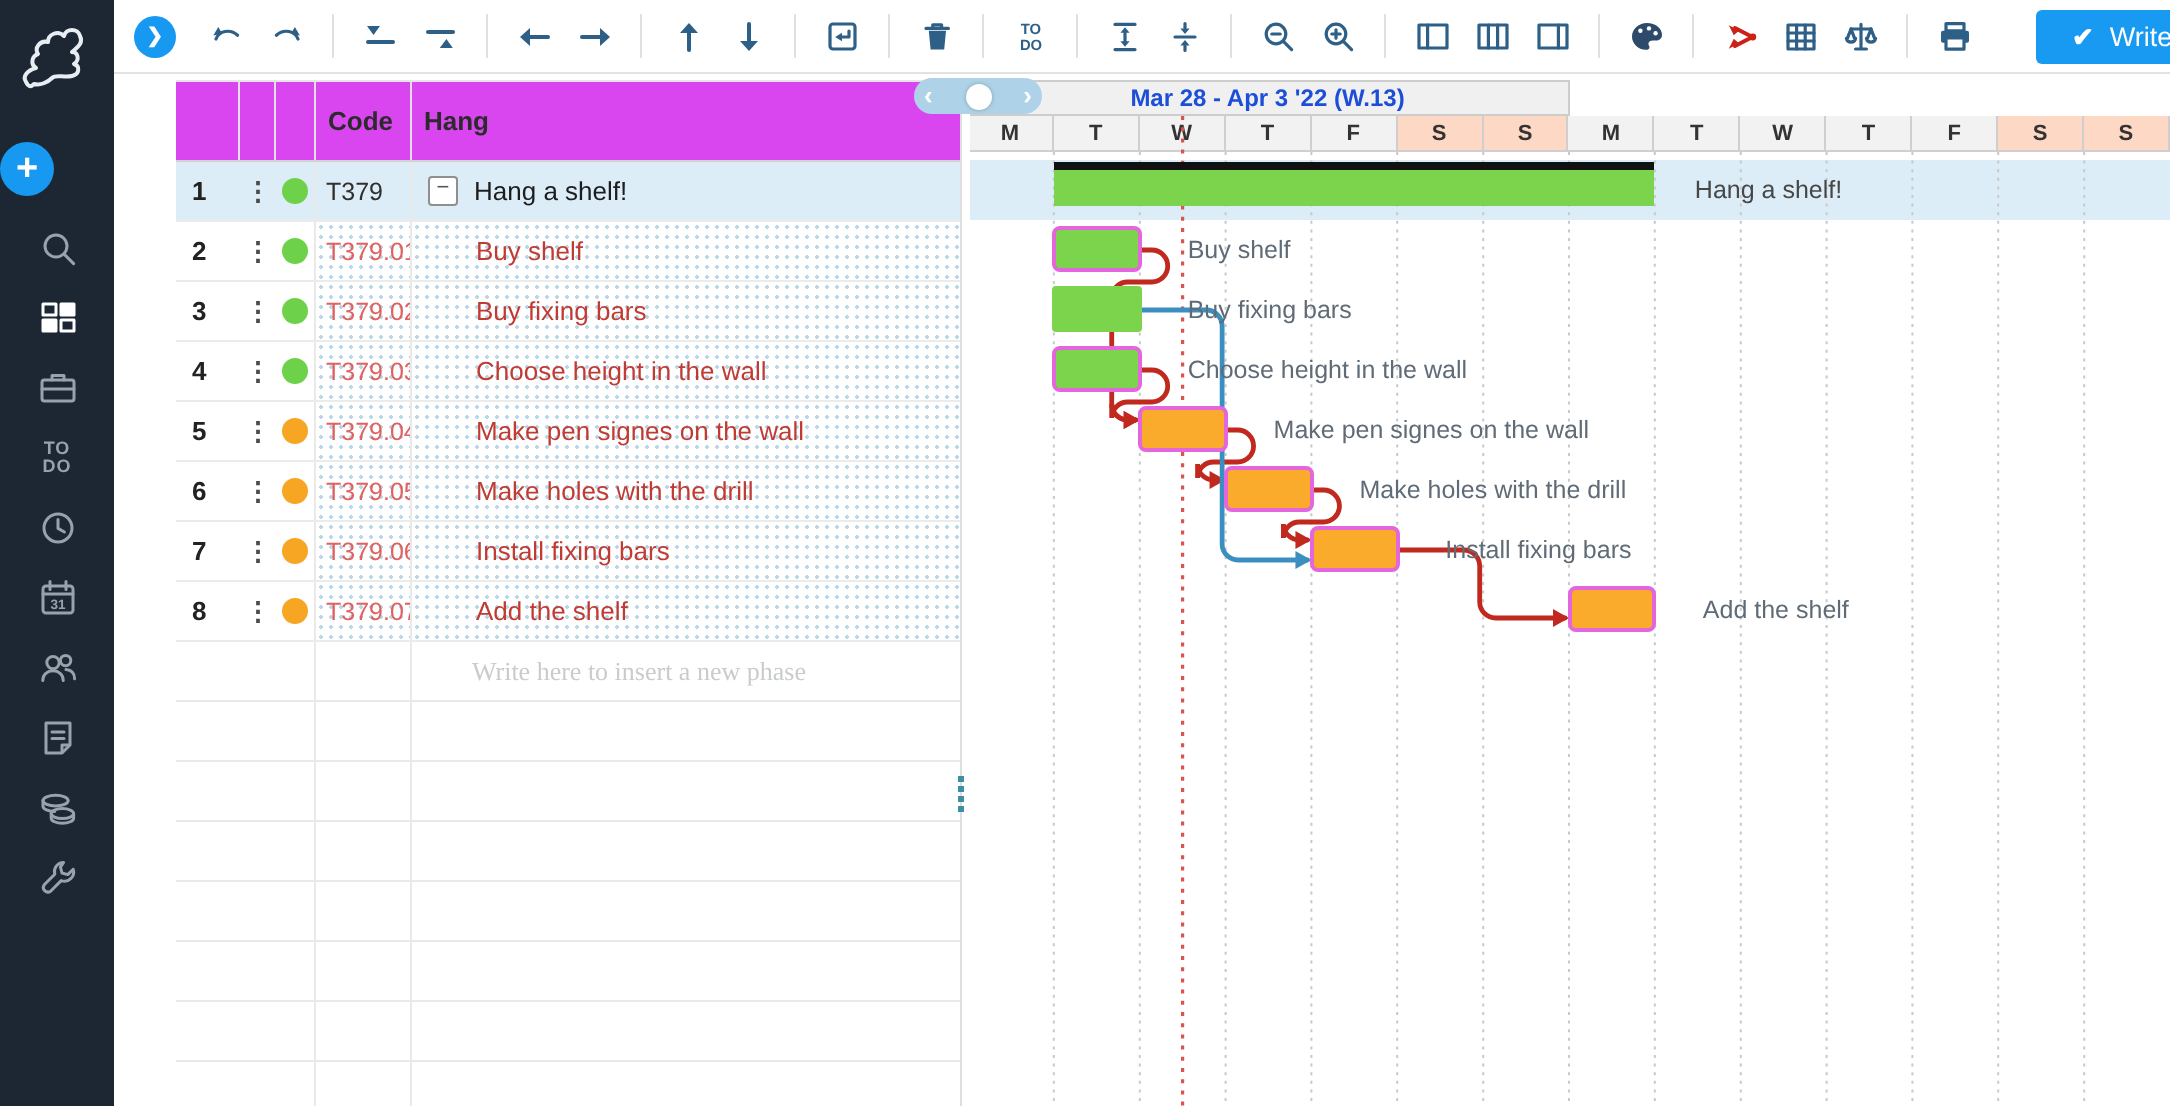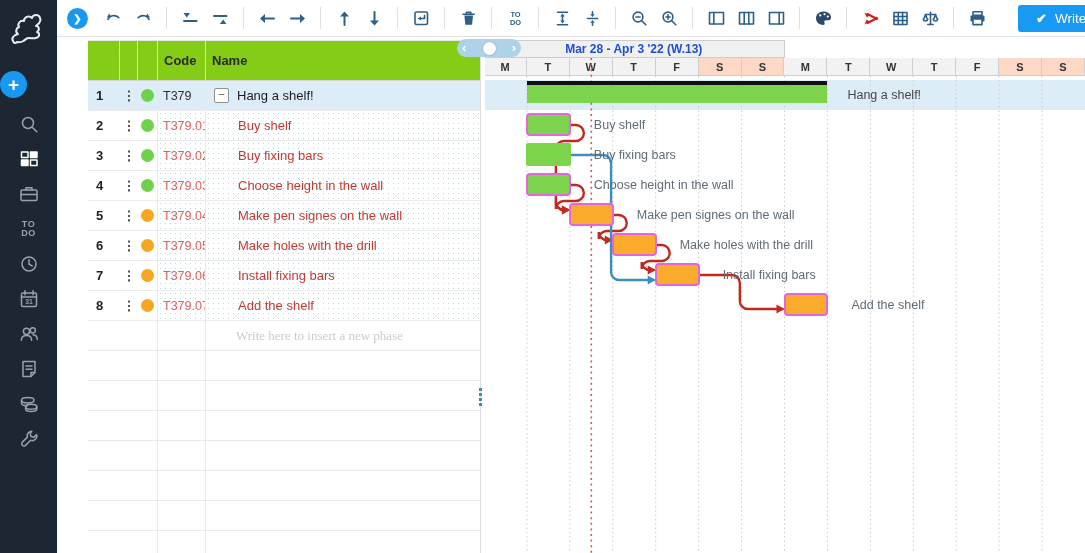--- a/index.html
+++ b/index.html
@@ -20,21 +20,21 @@
   .tb-btn{width:24px;height:26px;display:flex;align-items:center;justify-content:center;cursor:pointer;margin:0 3px;}
   .tb-btn svg{stroke:#2d5f87;fill:none;stroke-width:1.6;stroke-linecap:round;stroke-linejoin:round;}
   .tb-btn svg .f{fill:#2d5f87;stroke:none;}
   .tb-btn svg .fr{fill:#cd2016;stroke:none;}
   .tb-sep{width:1px;height:22px;background:#dfdfdf;margin:0 8px;}
   #save-btn{margin-left:26px;height:27px;padding:0 18px;background:#1899f2;color:#fff;border:none;border-radius:3px;font-size:13.5px;font-family:"Liberation Sans",sans-serif;display:flex;align-items:center;gap:8px;cursor:pointer;}
   #save-btn .chk{font-size:13px;font-weight:bold;}
 
   
   #table-pane{position:absolute;left:88px;top:40px;width:392px;height:513px;background:#fff;z-index:5;border-top:1px solid #e6e6e6;}
-  #table-header{display:grid;grid-template-columns:32px 18px 20px 48px 1fr;height:40px;background:#84cc16;border-bottom:1px solid #d2d2d2;box-sizing:border-box;}
+  #table-header{display:grid;grid-template-columns:32px 18px 20px 48px 1fr;height:40px;background:#d946ef;border-bottom:1px solid #d2d2d2;box-sizing:border-box;}
   #table-header .hc{display:flex;align-items:center;font-size:13px;font-weight:bold;color:#2b2b2b;border-right:1px solid #e0e0e0;box-sizing:border-box;}
   #table-header .hc.no-b{border-right:none;}
   #table-header .hc.pad{padding-left:6px;}
   .trow{display:grid;grid-template-columns:32px 18px 20px 48px 1fr;height:30px;border-bottom:1px solid #ebebeb;box-sizing:border-box;}
   .trow .c{display:flex;align-items:center;box-sizing:border-box;overflow:hidden;white-space:nowrap;}
   .trow .c.num{padding-left:8px;font-size:13px;font-weight:bold;color:#222;}
   .trow .c.menu{justify-content:center;color:#4b4b4b;font-weight:bold;font-size:13px;cursor:pointer;}
   .trow .c.dotc{justify-content:center;border-right:1px solid #e9e9e9;}
   .trow .c.codec{padding-left:5px;font-size:12.5px;color:#e16060;border-right:1px solid #e9e9e9;}
   .trow .c.namec{padding-left:32px;font-size:13px;color:#c13b33;cursor:text;}
@@ -324,21 +324,21 @@
       <span>Write</span>
     </button>
   </header>
 
   <div id="table-pane">
     <div id="table-header">
       <div class="hc"></div>
       <div class="hc"></div>
       <div class="hc"></div>
       <div class="hc pad">Code</div>
-      <div class="hc no-b pad">Name</div>
+      <div class="hc no-b pad">Hang</div>
     </div>
     <div id="table-body">
         <div class="trow parent selected">
           <div class="c num">1</div>
           <div class="c menu">⋮</div>
           <div class="c dotc">
             <span class="status-dot" style="background:#6dd24a"></span>
           </div>
           <div class="c codec">T379</div>
           <div class="c namec">

